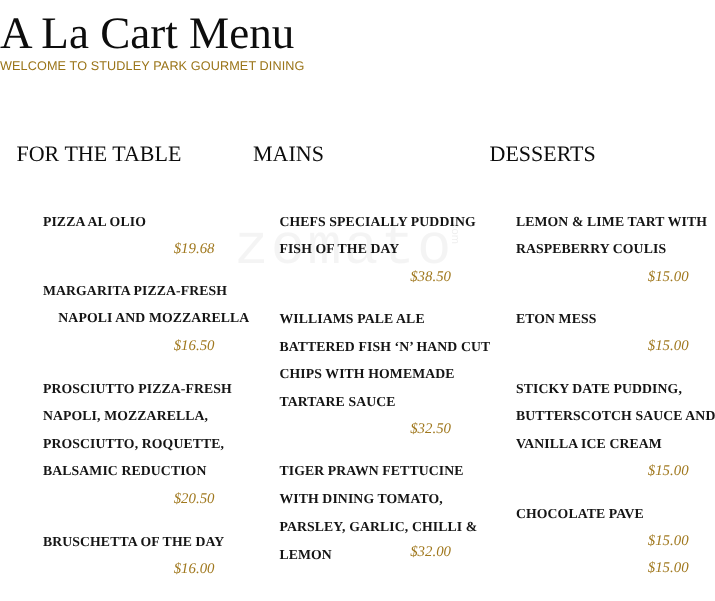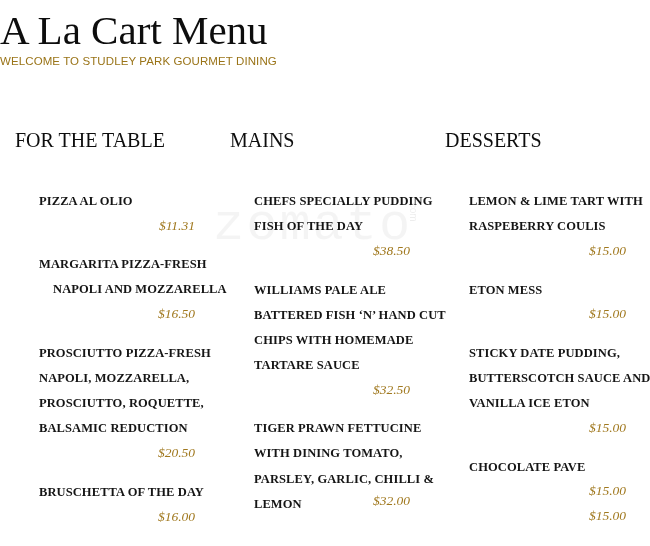--- a/index.html
+++ b/index.html
@@ -19,21 +19,21 @@
 <div class="subtitle">WELCOME TO STUDLEY PARK GOURMET DINING</div>
 
 <div class="watermark">zomato</div>
 <div class="watermark-com">.com</div>
 
 <div>
   <div class="col-head" style="left:15px">FOR THE TABLE</div>
 
   <div>
     <div class="line" style="left:15px;top:193px">PIZZA AL OLIO</div>
-    <div class="price" style="right:455px;top:218px">$11.31</div>
+    <div class="price" style="right:455px;top:218px">$19.68</div>
   </div>
 
   <div>
     <div class="line" style="left:15px;top:256px">MARGARITA PIZZA-FRESH</div>
     <div class="line" style="left:29px;top:281px">NAPOLI AND MOZZARELLA</div>
     <div class="price" style="right:455px;top:306px">$16.50</div>
   </div>
 
   <div>
     <div class="line" style="left:15px;top:345px">PROSCIUTTO PIZZA-FRESH</div>
@@ -85,21 +85,21 @@
   </div>
 
   <div>
     <div class="line" style="left:445px;top:282px">ETON MESS</div>
     <div class="price" style="right:24px;top:306px">$15.00</div>
   </div>
 
   <div>
     <div class="line" style="left:445px;top:345px">STICKY DATE PUDDING,</div>
     <div class="line" style="left:445px;top:370px">BUTTERSCOTCH SAUCE AND</div>
-    <div class="line" style="left:445px;top:395px">VANILLA ICE ETON</div>
+    <div class="line" style="left:445px;top:395px">VANILLA ICE CREAM</div>
     <div class="price" style="right:24px;top:420px">$15.00</div>
   </div>
 
   <div>
     <div class="line" style="left:445px;top:459px">CHOCOLATE PAVE</div>
     <div class="price" style="right:24px;top:483px">$15.00</div>
     <div class="price" style="right:24px;top:508px">$15.00</div>
   </div>
 </div>
 

